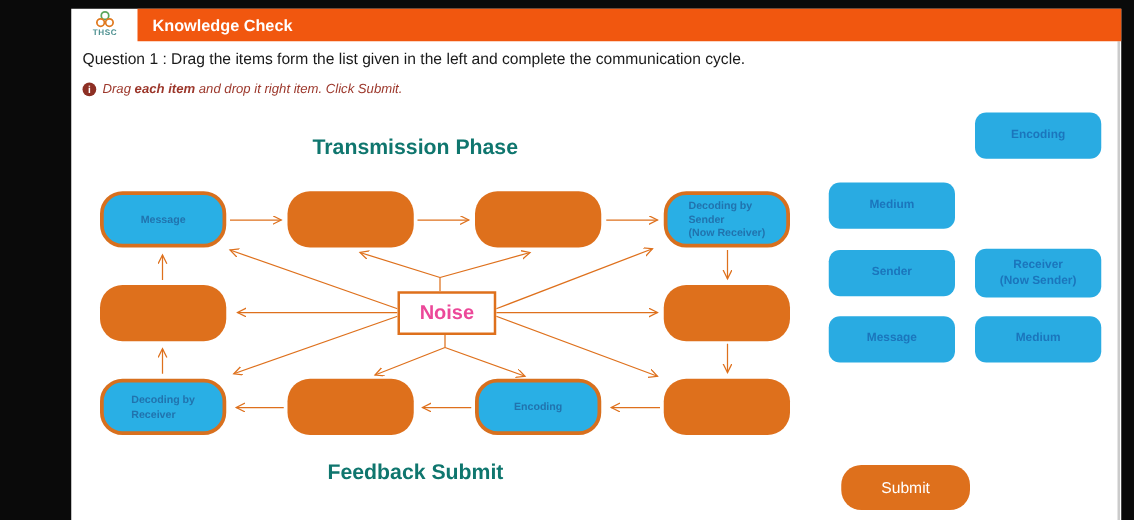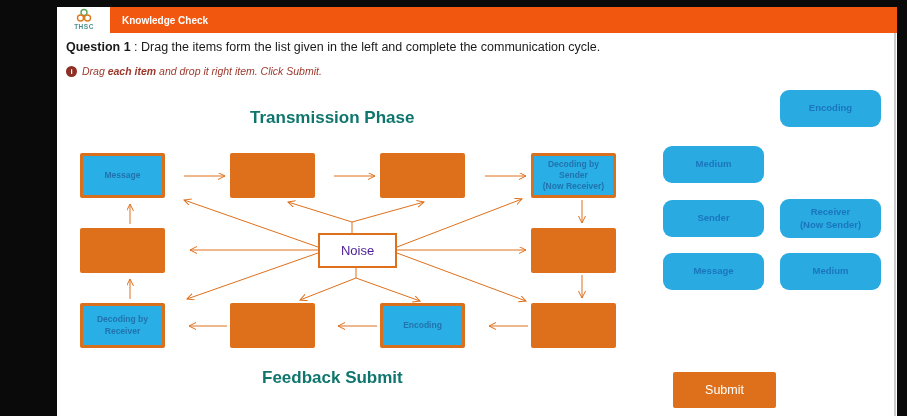--- a/index.html
+++ b/index.html
@@ -15,73 +15,73 @@
   }
   .edge-line {
     position: absolute; left: 894px; top: 33px; width: 2px; height: 383px;
     background: #cbcbcb;
   }
   
   .header-bar {
     position: absolute; left: 110px; top: 7px; width: 787px; height: 26px;
     background: #f1570f; display: flex; align-items: center; padding-left: 12px;
   }
-  .header-title { color: #ffffff; font-weight: bold; font-size: 10px; }
+  .header-title { color: #ffffff; font-weight: bold; font-size: 13px; }
   .logo-wrap { position: absolute; left: 60px; top: 8px; width: 48px; height: 26px; text-align: center; }
   .logo-icon { display: block; margin: 0 auto; }
   .logo-text { font-size: 6.5px; color: #4b8f8f; letter-spacing: 0.5px; font-weight: bold; }
   
   .question-line { position: absolute; left: 66px; top: 40px; font-size: 12.5px; color: #1a1a1a; }
-  .question-label { font-weight: bold; }
+  .question-label { font-weight: normal; }
   .instruction-line {
     position: absolute; left: 66px; top: 65px; font-size: 10.5px;
     color: #9c372b; font-style: italic; display: flex; align-items: center; gap: 5px;
   }
   .info-icon {
     width: 11px; height: 11px; border-radius: 50%; background: #8d2f24;
     color: #fff; font-style: normal; font-weight: bold; font-size: 8px;
     display: inline-flex; align-items: center; justify-content: center; flex: 0 0 auto;
   }
   .instr-bold { font-weight: bold; margin-top: 16px; }
   
   .phase-title { position: absolute; font-size: 17px; font-weight: bold; color: #0f766e; }
   #transmission-title { left: 250px; top: 108px; width: 250px; }
   #feedback-title { left: 262px; top: 368px; width: 250px; }
   
   .slot {
-    position: absolute; width: 85px; height: 45px; border-radius: 2px;
+    position: absolute; width: 101px; height: 45px; border-radius: 18px;
     display: flex; align-items: center; justify-content: center;
-    text-align: center; z-index: 6;
+    text-align: left; z-index: 6;
   }
   .slot.orange { background: #de701c; }
   .slot.filled {
     background: #29afe5; border: 3px solid #d8701e;
     color: #2173ae; font-weight: bold; font-size: 8.5px; line-height: 1.3;
     white-space: pre-line;
   }
   .noise-box {
     position: absolute; left: 318px; top: 233px; width: 79px; height: 35px;
-    background: #ffffff; border: 2px solid #de701c; color: #4c1d95;
-    font-weight: normal; font-size: 13px;
+    background: #ffffff; border: 2px solid #de701c; color: #ec4899;
+    font-weight: bold; font-size: 16px;
     display: flex; align-items: center; justify-content: center; z-index: 6;
   }
   
   svg.arrows { position: absolute; left: 0; top: 0; z-index: 4; }
   
   .chip {
     position: absolute; width: 101px; height: 37px; border-radius: 9px;
     background: #29abe2; color: #1b75bc; font-weight: bold; font-size: 9.5px;
     display: flex; align-items: center; justify-content: center;
     text-align: center; line-height: 1.3; white-space: pre-line; z-index: 6;
     cursor: grab;
   }
   
   .submit-btn {
     position: absolute; left: 673px; top: 372px; width: 103px; height: 36px;
-    background: #de701c; border: none; border-radius: 2px;
+    background: #de701c; border: none; border-radius: 16px;
     color: #ffffff; font-size: 12.5px; font-family: inherit;
     display: flex; align-items: center; justify-content: center; cursor: pointer; z-index: 6;
   }
 </style>
 </head>
 <body>
 
 <div id="stage">
   <div class="white-card"></div>
   <div class="edge-line"></div>

